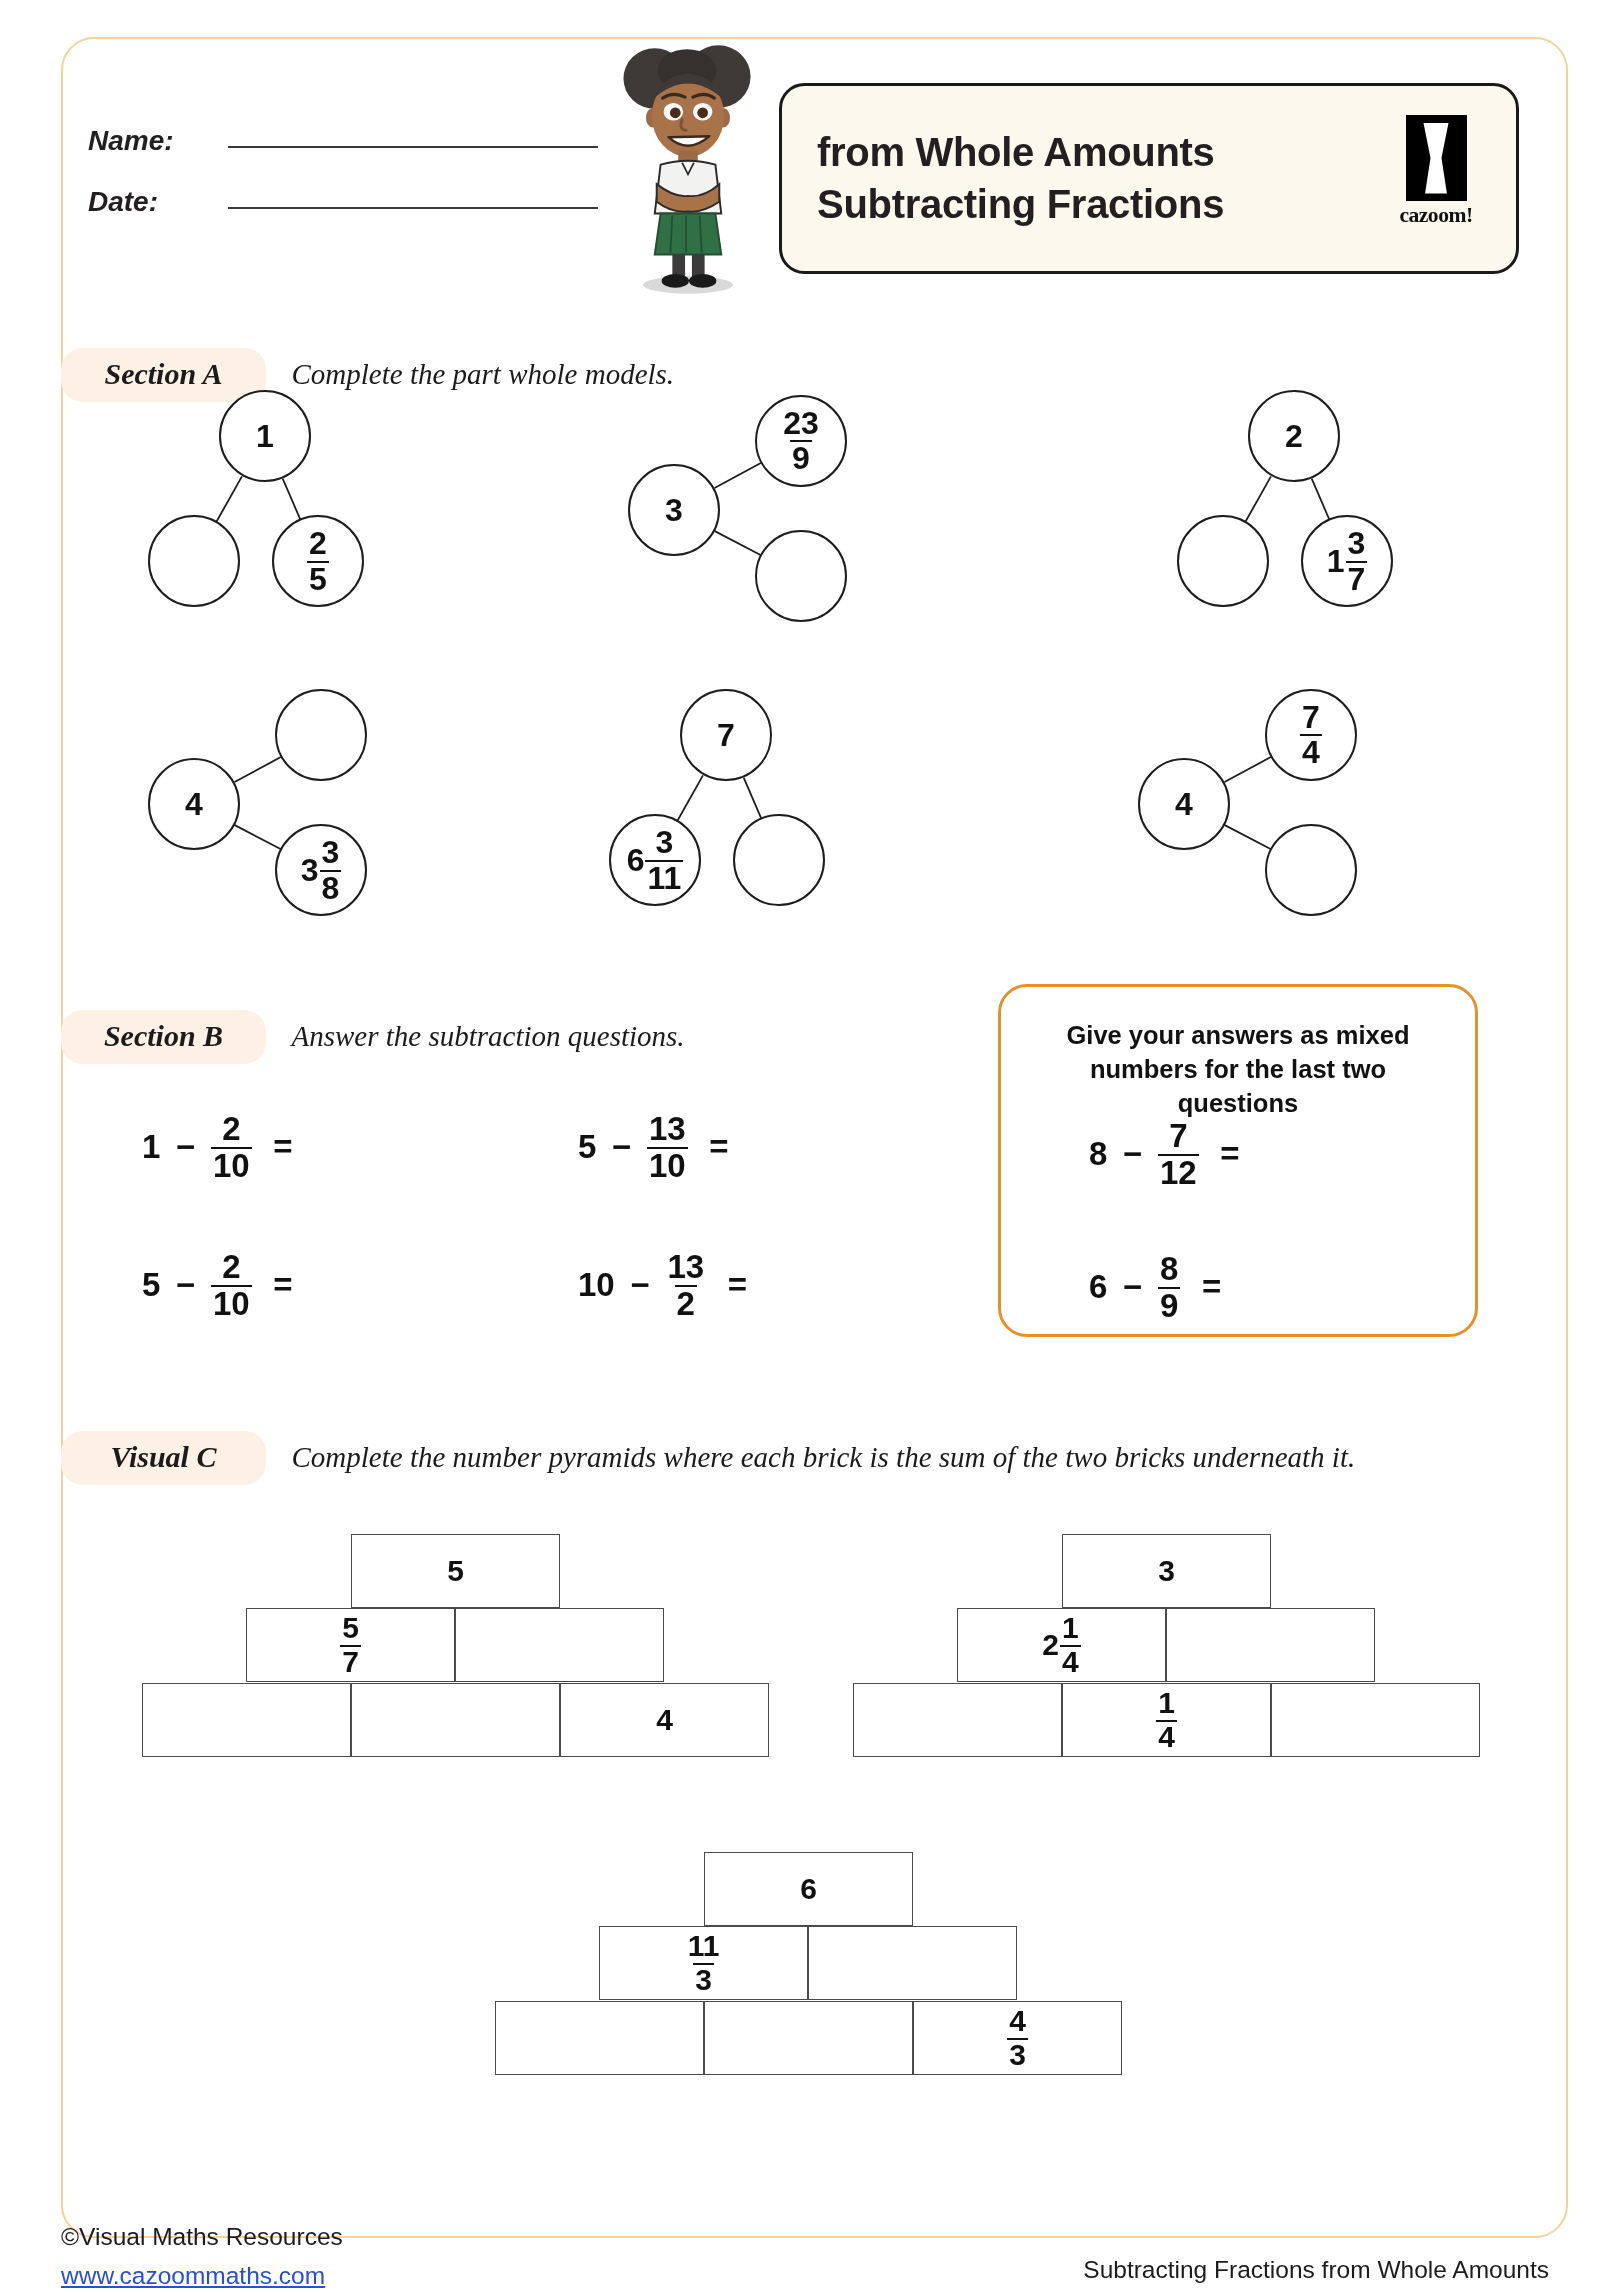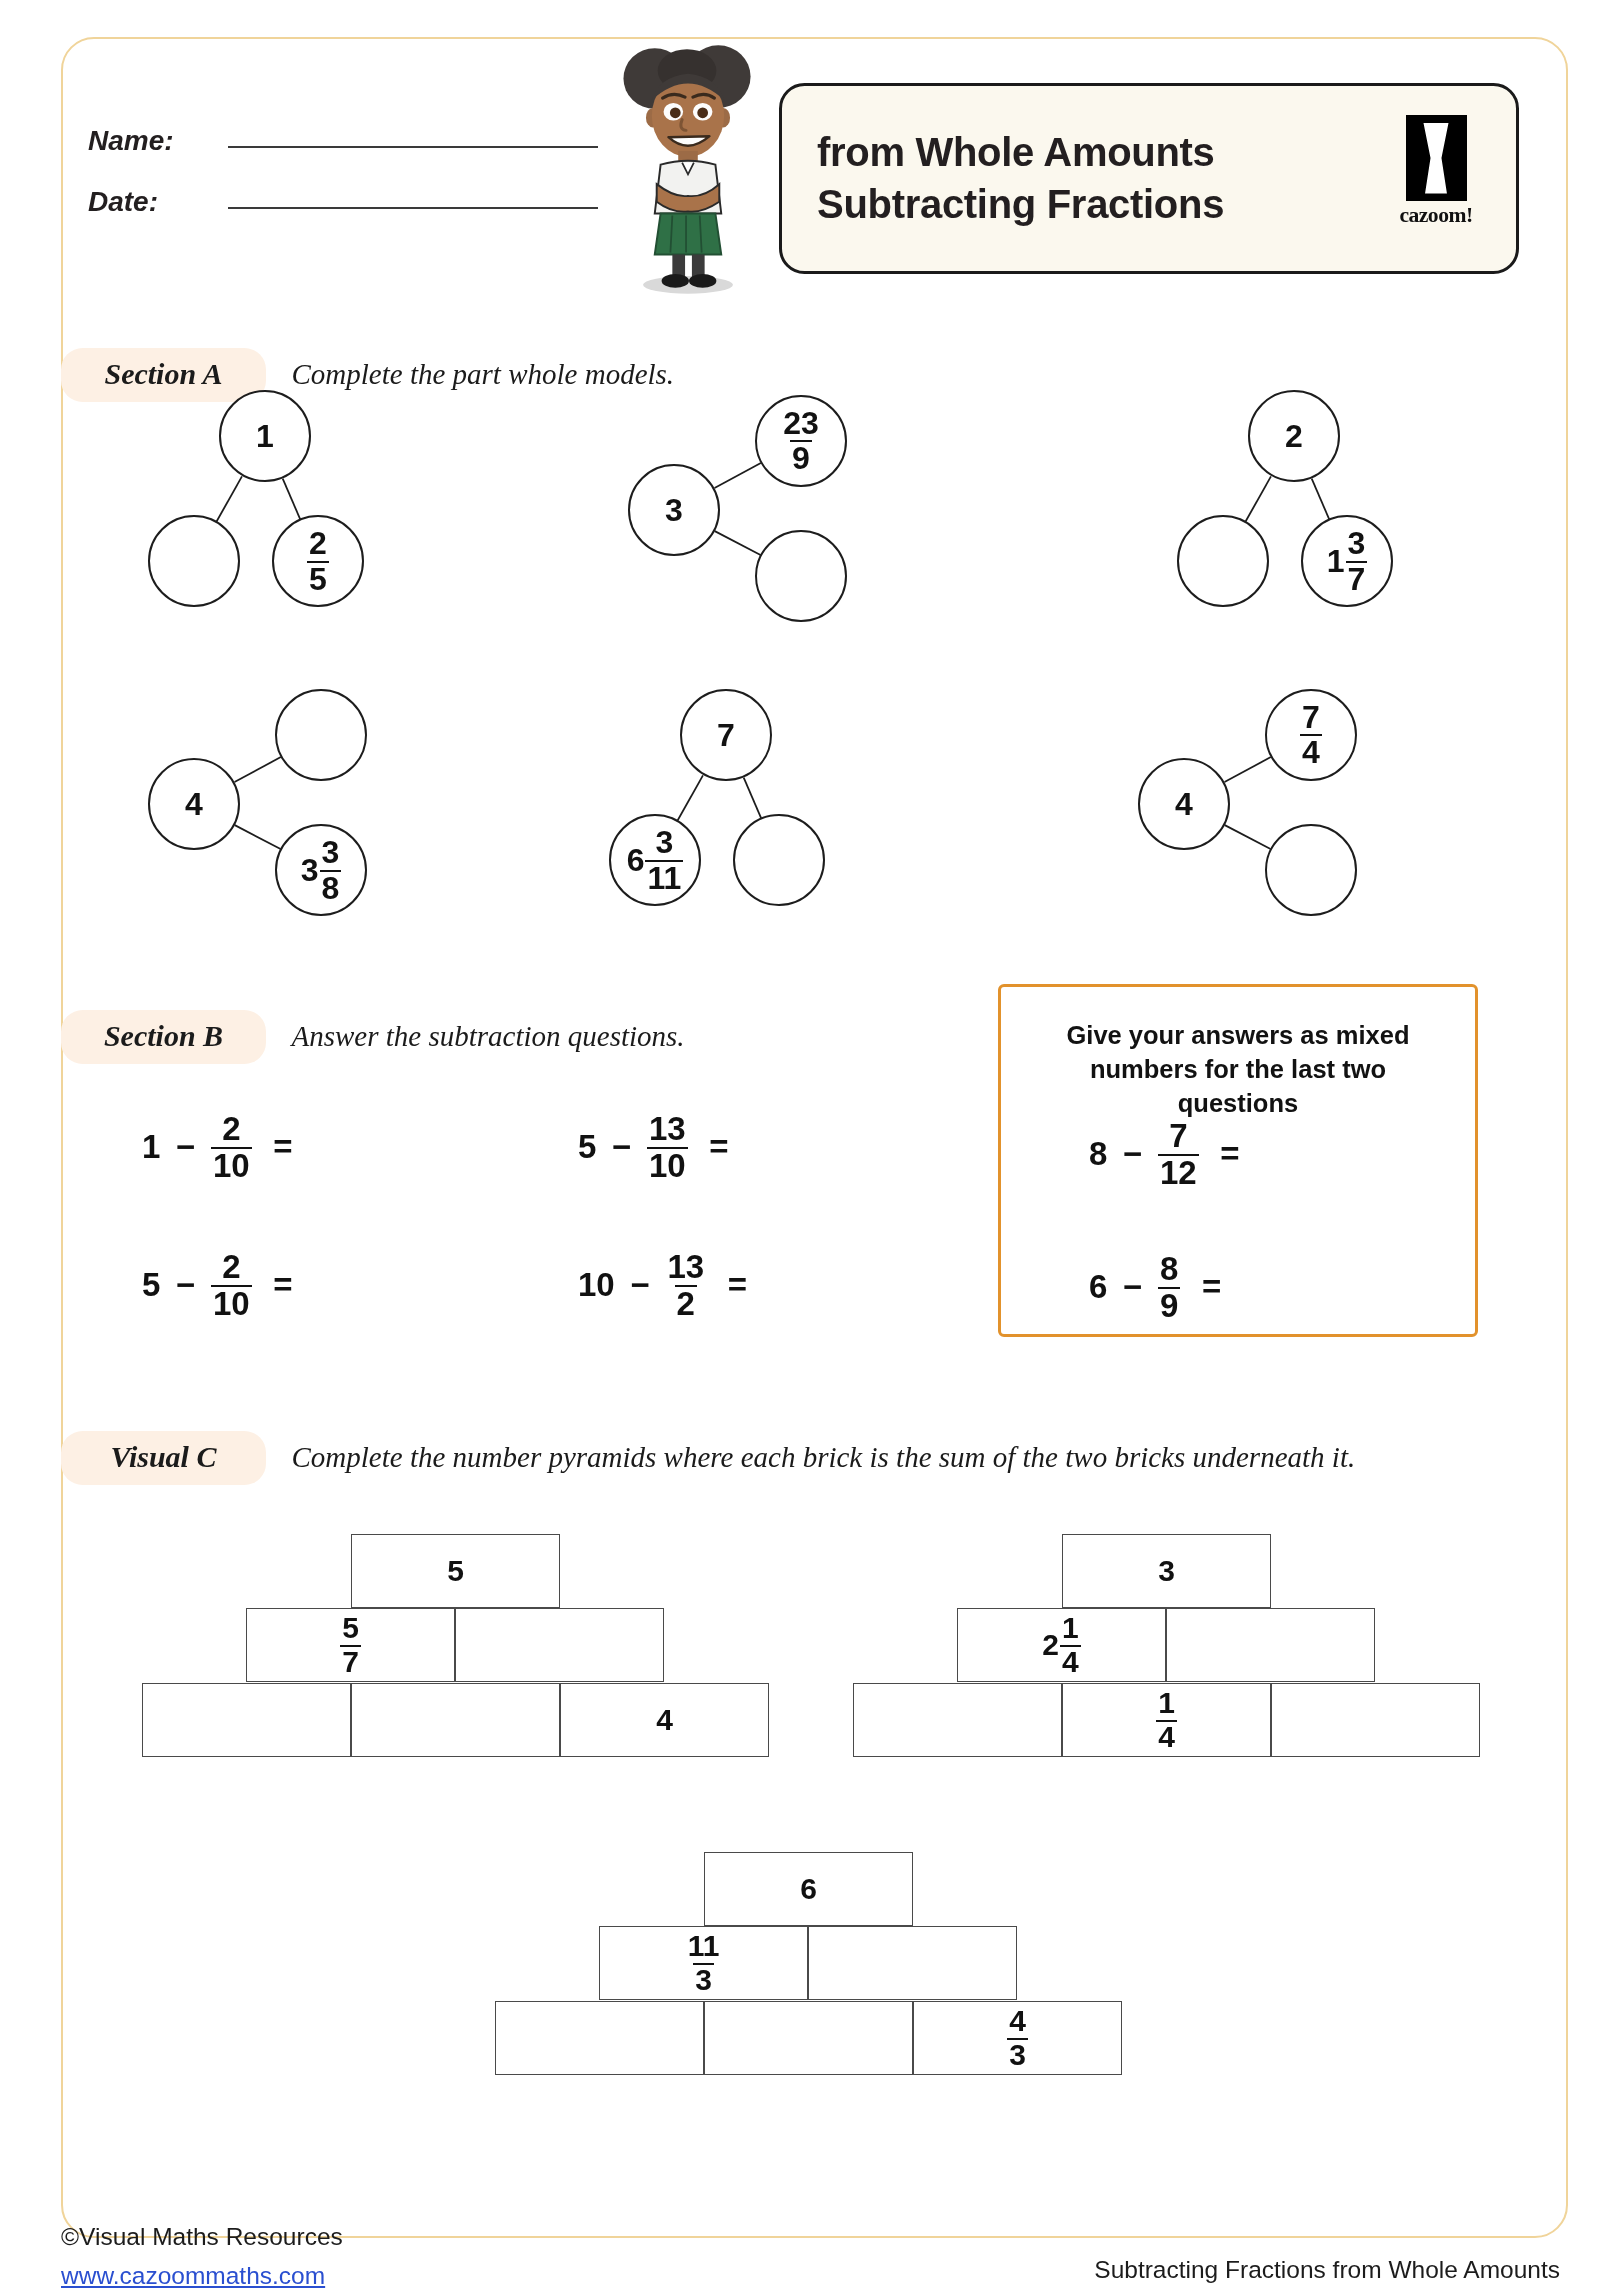--- a/index.html
+++ b/index.html
@@ -179,21 +179,21 @@
   .expr .eq { margin-left: 21.6px; }
 
   
   .callout {
     position: absolute;
     left: 998px;
     top: 984px;
     width: 480px;
     height: 353px;
     border: 3.3px solid #e2922c;
-    border-radius: 6px;
+    border-radius: 29px;
     box-sizing: border-box;
     background: #fff;
   }
   .callout-title {
     position: absolute;
     top: 32px;
     left: 25.5px;
     right: 25.5px;
     text-align: center;
     font-size: 25.5px;
@@ -237,21 +237,21 @@
     font-size: 24.5px;
     color: #2a4fd0;
     text-decoration: underline;
     margin-top: 11px;
     display: block;
     font-family: "Liberation Sans", sans-serif;
     white-space: nowrap;
   }
   .footer-right {
     position: absolute;
-    right: 61px;
+    right: 72px;
     top: 33px;
     font-size: 24.5px;
     color: #1c1c1c;
     font-family: "Liberation Sans", sans-serif;
     white-space: nowrap;
   }
 </style>
 </head>
 <body>
 

